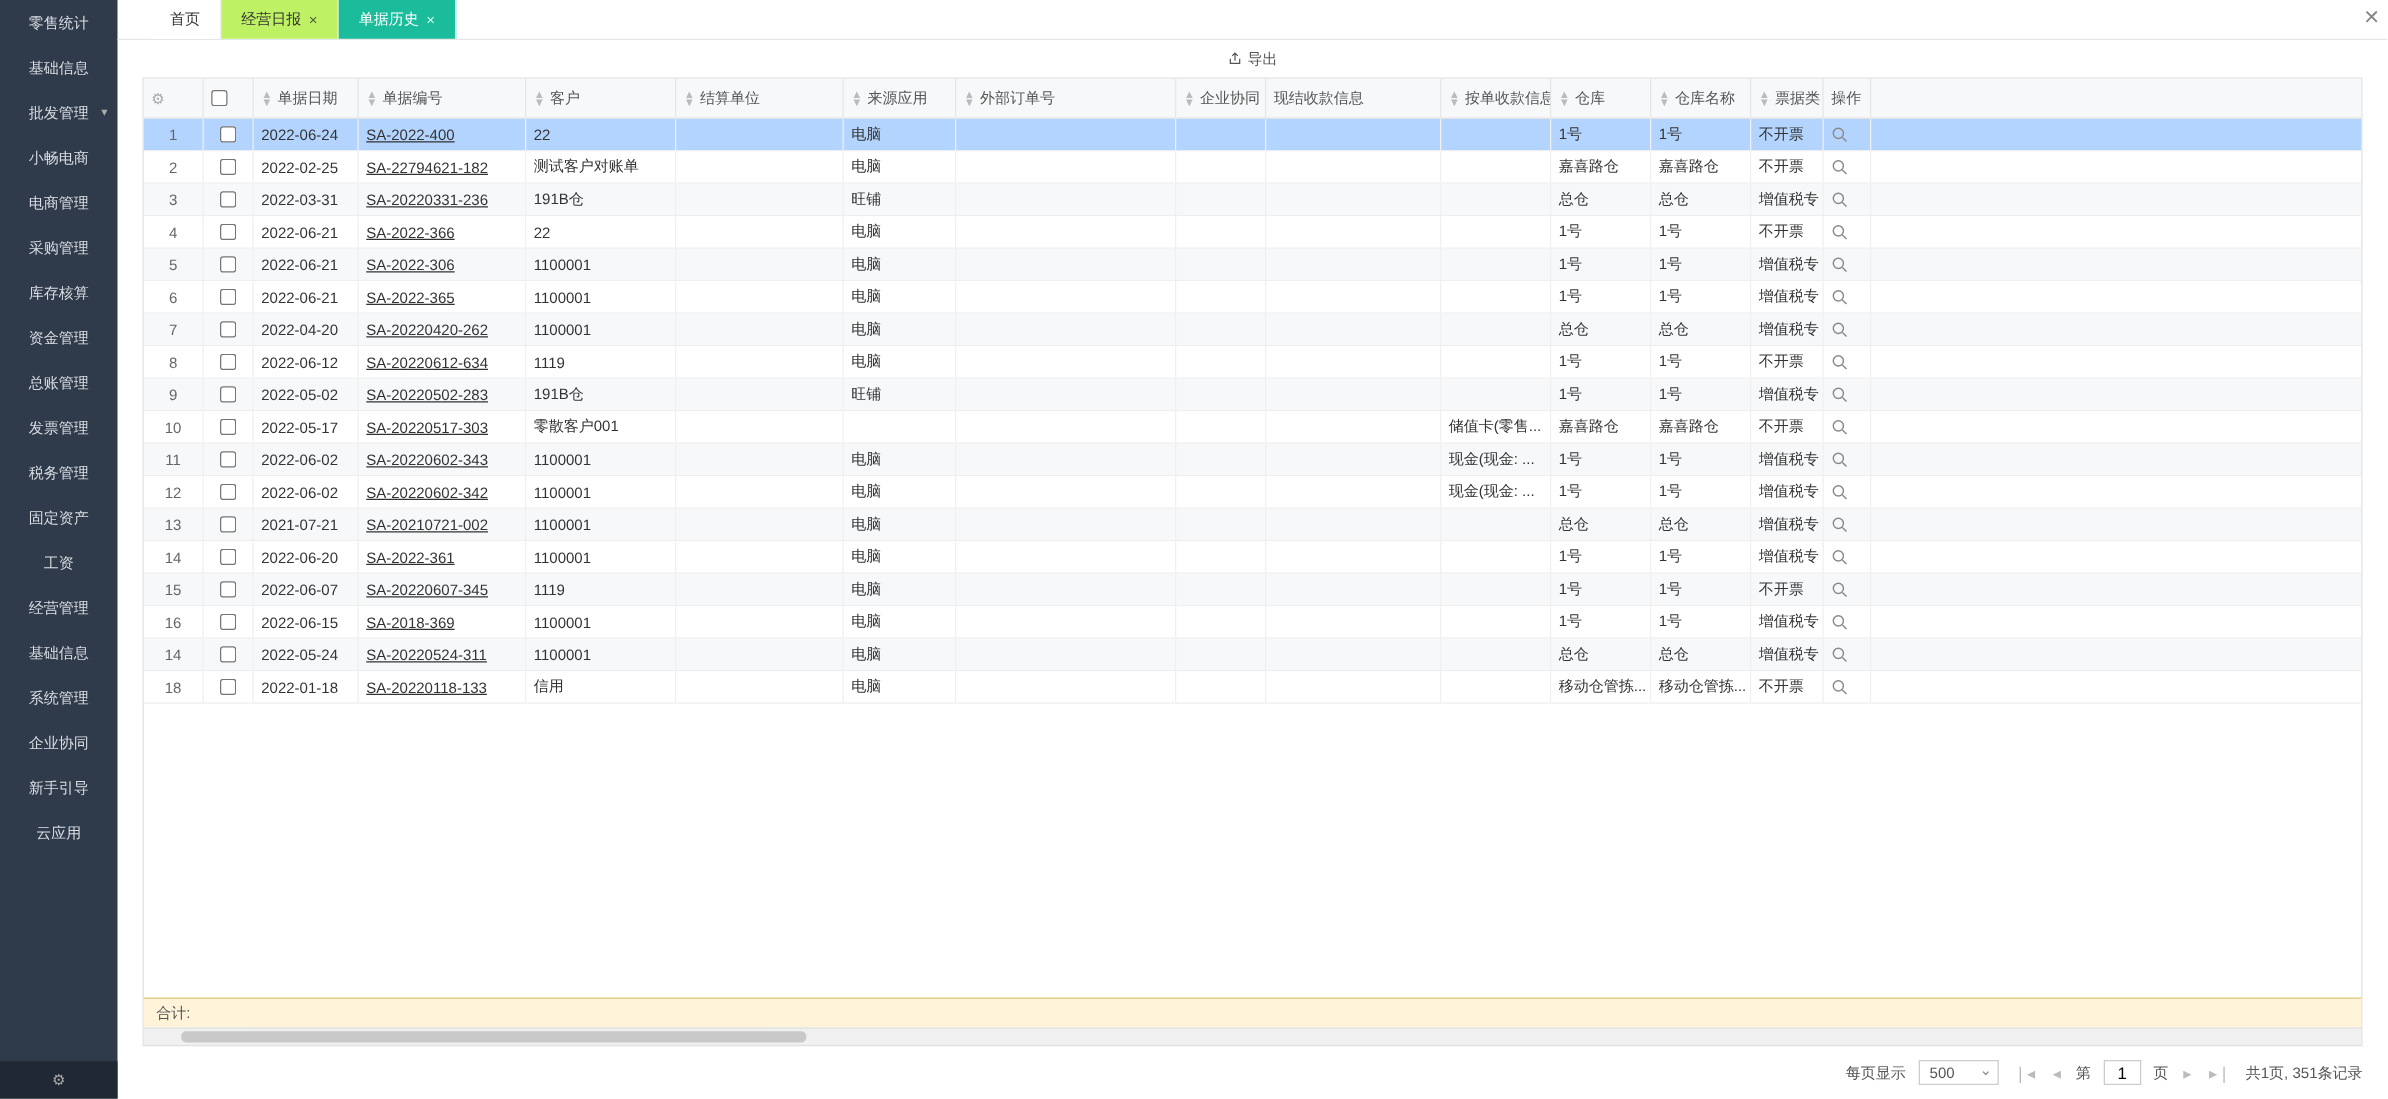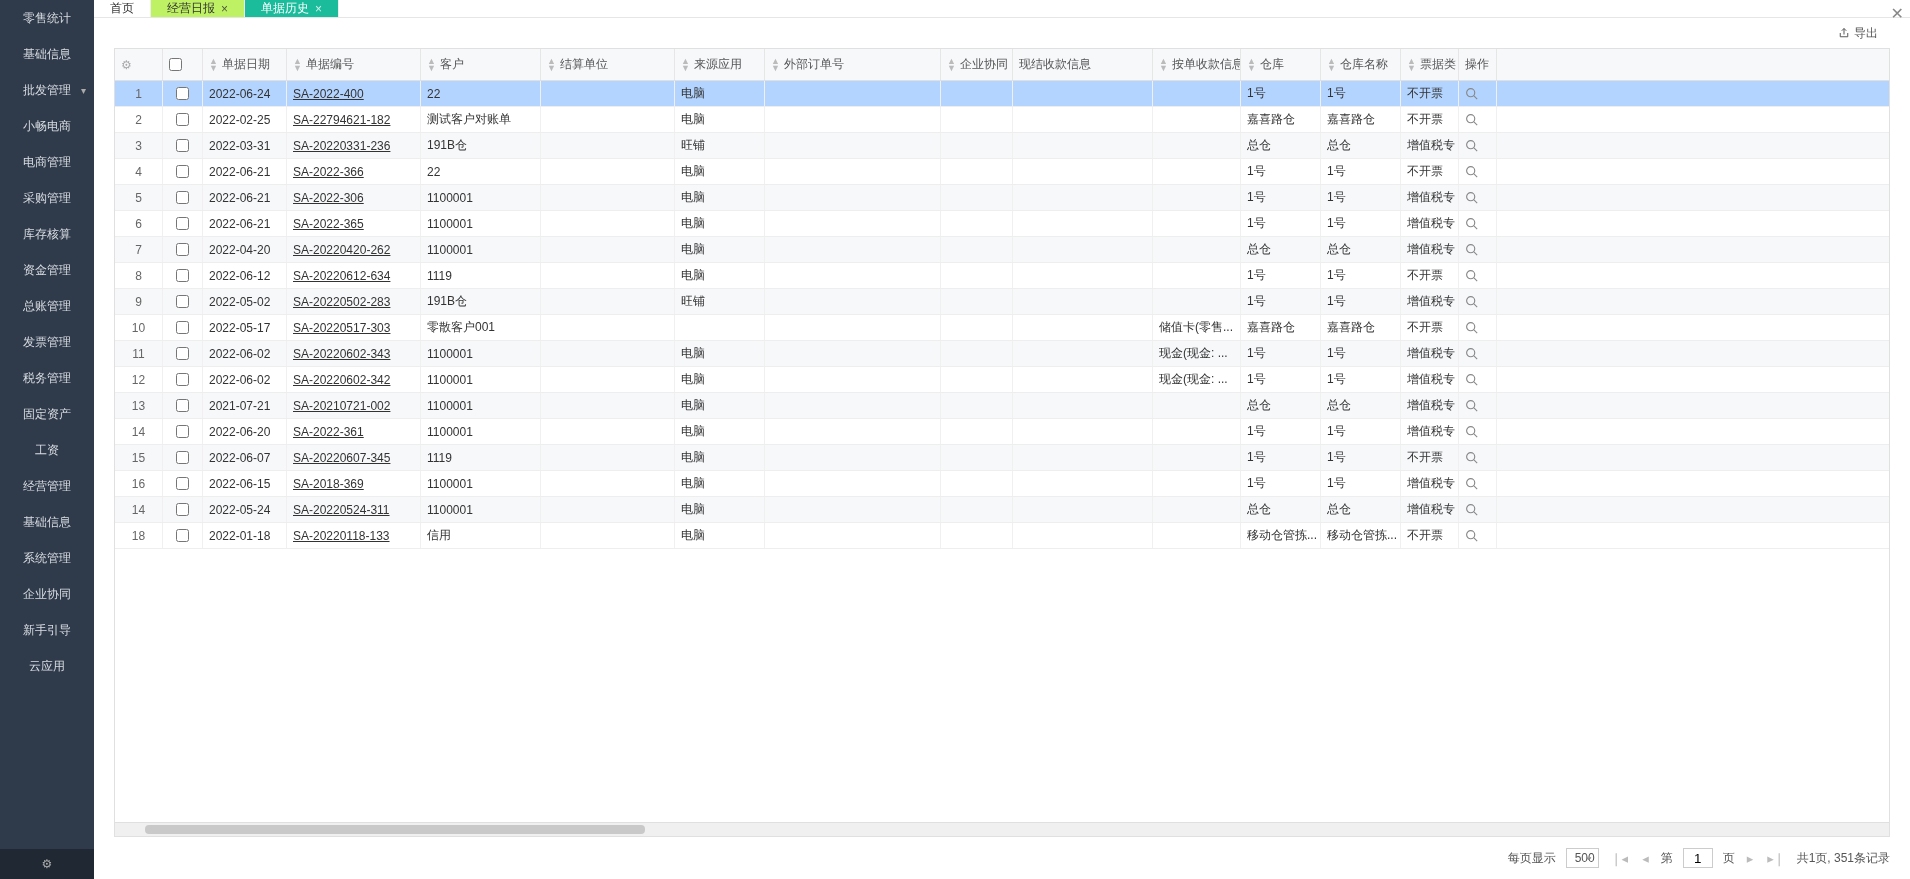--- a/index.html
+++ b/index.html
@@ -9,30 +9,30 @@
 
 .sidebar { width: 94px; background: #2f3a4a; color: #d9dde3; display: flex; flex-direction: column; }
 .sidebar-item { height: 36px; display: flex; align-items: center; justify-content: center; cursor: pointer; font-size: 12px; position: relative; }
 .sidebar-item .arrow { position: absolute; right: 8px; font-size: 10px; color: #aaa; }
 .sidebar-bottom { margin-top: auto; height: 30px; display:flex; align-items:center; justify-content:center; background:#1f2833; color:#aaa; }
 
 
 .main { flex: 1; display: flex; flex-direction: column; min-width: 0; }
 
 
-.tabbar { height: 18px; border-bottom: 1px solid #e6e6e6; display: flex; align-items: stretch; position: relative; }
+.tabbar { height: 32px; border-bottom: 1px solid #e6e6e6; display: flex; align-items: stretch; position: relative; padding-left: 26px; }
 .tab { padding: 0 16px; display: flex; align-items: center; font-size: 12px; cursor: pointer; border-right: 1px solid #eee; gap: 6px; }
 .tab.home { background: #fff; }
 .tab.inactive { background: #bef264; color: #333; }
 .tab.active { background: #1abc9c; color: #fff; }
 .tab .x { font-size: 12px; opacity: .8; }
 .tabbar .close-right { position: absolute; right: 6px; top: 4px; font-size: 16px; color: #888; cursor: pointer; }
 
 
-.toolbar { height: 30px; display: flex; justify-content: flex-end; align-items: center; padding: 0 32px; color: #555; }
+.toolbar { height: 30px; display: flex; justify-content: center; align-items: center; padding: 0 32px; color: #555; }
 .export { display: flex; align-items: center; gap: 4px; cursor: pointer; font-size: 12px; }
 .export svg { width: 12px; height: 12px; }
 
 
 .table-wrap { margin: 0 20px; border: 1px solid #e0e0e0; flex: 1; min-height: 0; display: flex; flex-direction: column; }
 
 
 .thead { display: flex; background: #f6f8fa; border-bottom: 1px solid #e0e0e0; height: 32px; }
 .th { border-right: 1px solid #e6e6e6; display: flex; align-items: center; padding: 0 6px; font-size: 12px; color: #555; position: relative; overflow: hidden; white-space: nowrap; }
 .th .sort { margin-right: 4px; color: #bbb; font-size: 9px; line-height: 7px; display: inline-flex; flex-direction: column; }
@@ -52,21 +52,21 @@
 
 
 .totals { background: #fff3d9; height: 24px; display:flex; align-items:center; padding-left: 10px; color:#555; border-top:1px solid #e0c87f; }
 
 
 .hscroll { height: 14px; background:#f0f0f0; position:relative; border-top:1px solid #e0e0e0; }
 .hscroll .thumb { position:absolute; left:30px; top:2px; height:9px; width:500px; background:#c9c9c9; border-radius:4px; }
 
 
 .footer { height: 42px; display:flex; align-items:center; justify-content:flex-end; padding: 0 20px; gap: 10px; color:#555; font-size:12px; }
-.footer .sel { border:1px solid #ccc; padding: 2px 3px 2px 8px; position:relative; cursor:pointer; }
+.footer .sel { border:1px solid #ccc; padding: 2px 34px 2px 8px; position:relative; cursor:pointer; }
 .footer .sel::after { content:"⌄"; position:absolute; right:4px; top:0; color:#888; }
 .footer .pbtn { color:#bbb; cursor:pointer; padding:0 2px; font-size:13px; }
 .footer .pinput { width:30px; height:20px; border:1px solid #ccc; text-align:center; }
 
 
 .c-idx{width:48px;min-width:48px}
 .c-chk{width:40px;min-width:40px}
 .c-date{width:84px;min-width:84px}
 .c-no{width:134px;min-width:134px}
 .c-cust{width:120px;min-width:120px}
@@ -767,20 +767,23 @@
             <div class="td c-op">
               <span class="mag">
                 <svg width="13" height="13" viewBox="0 0 16 16">
                   <circle cx="7" cy="7" r="5" fill="none" stroke="#888" stroke-width="1.4"></circle>
                   <line x1="11" y1="11" x2="15" y2="15" stroke="#888" stroke-width="1.4"></line>
                 </svg>
               </span>
             </div>
           </div>
         </div>
+      <div class="totals">
+        <span>合计:</span>
+      </div>
       <div class="hscroll">
           <div class="thumb"></div>
         </div>
     </div>
 
     <div class="footer">
       <span>每页显示</span>
       <span class="sel">500</span>
       <span class="pbtn">❘◂</span>
       <span class="pbtn">◂</span>

